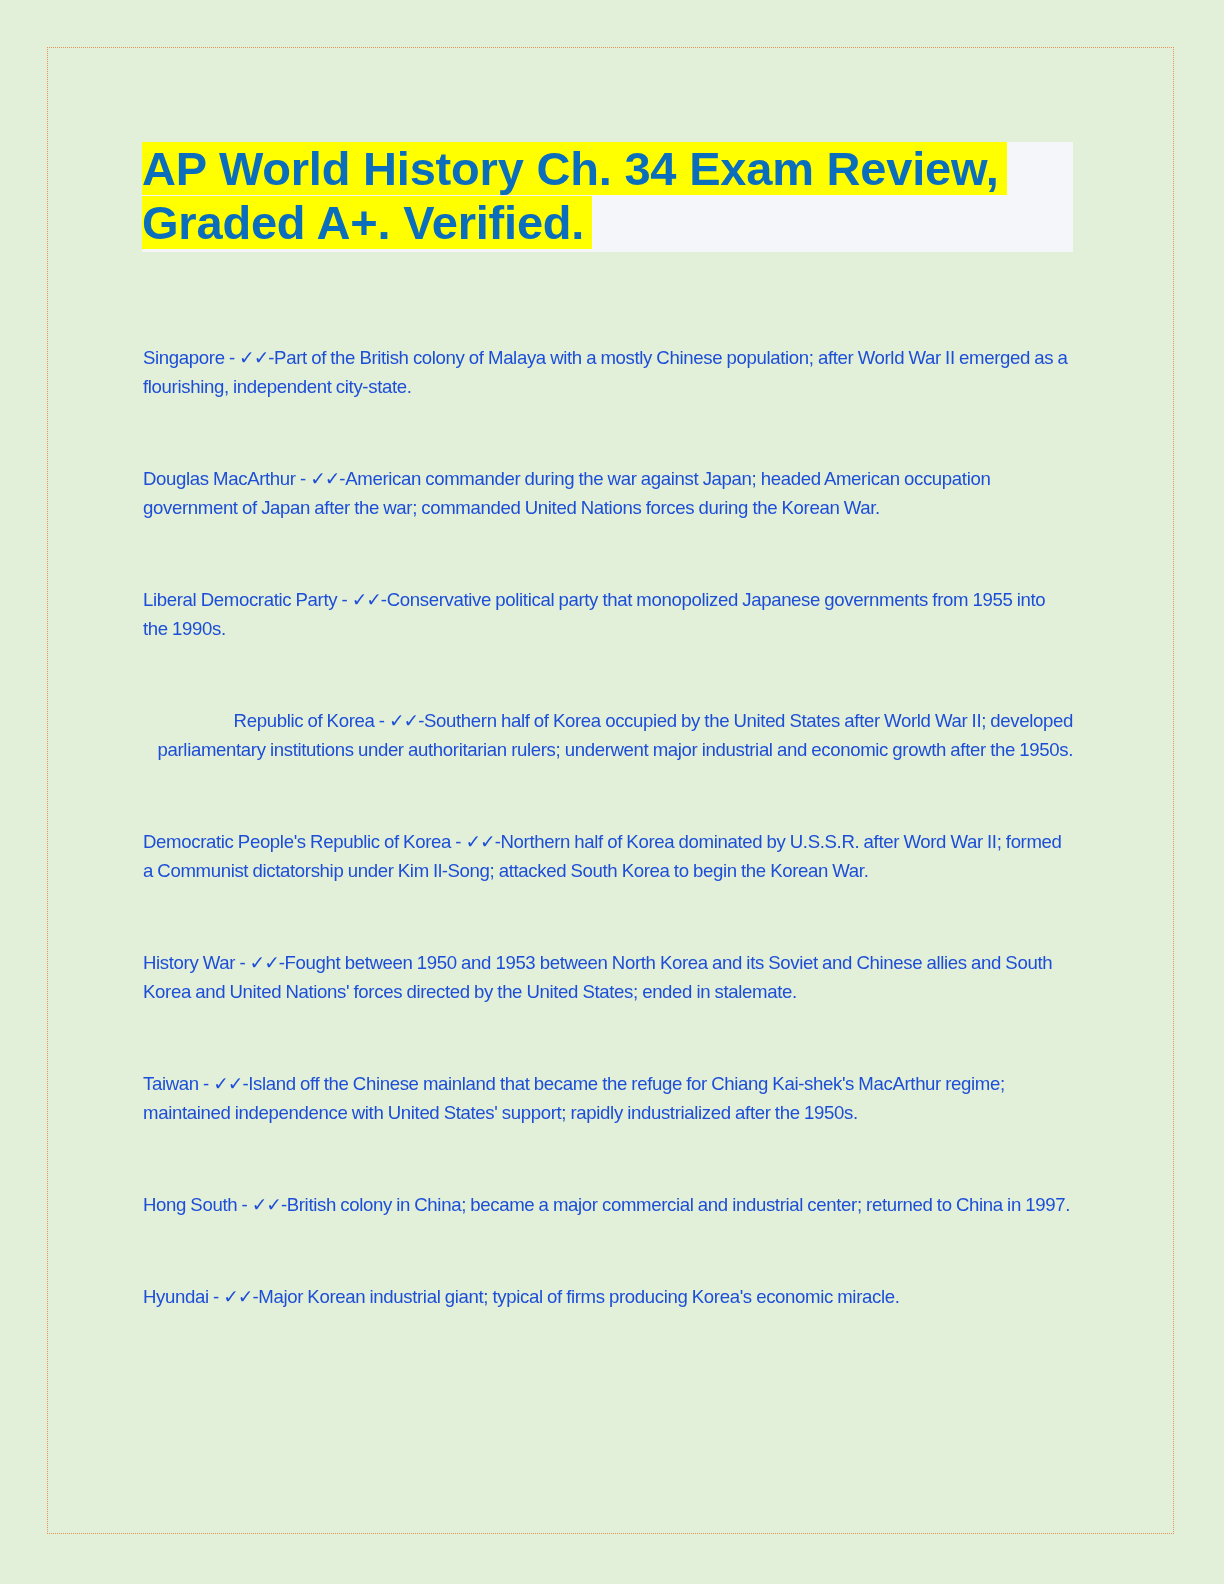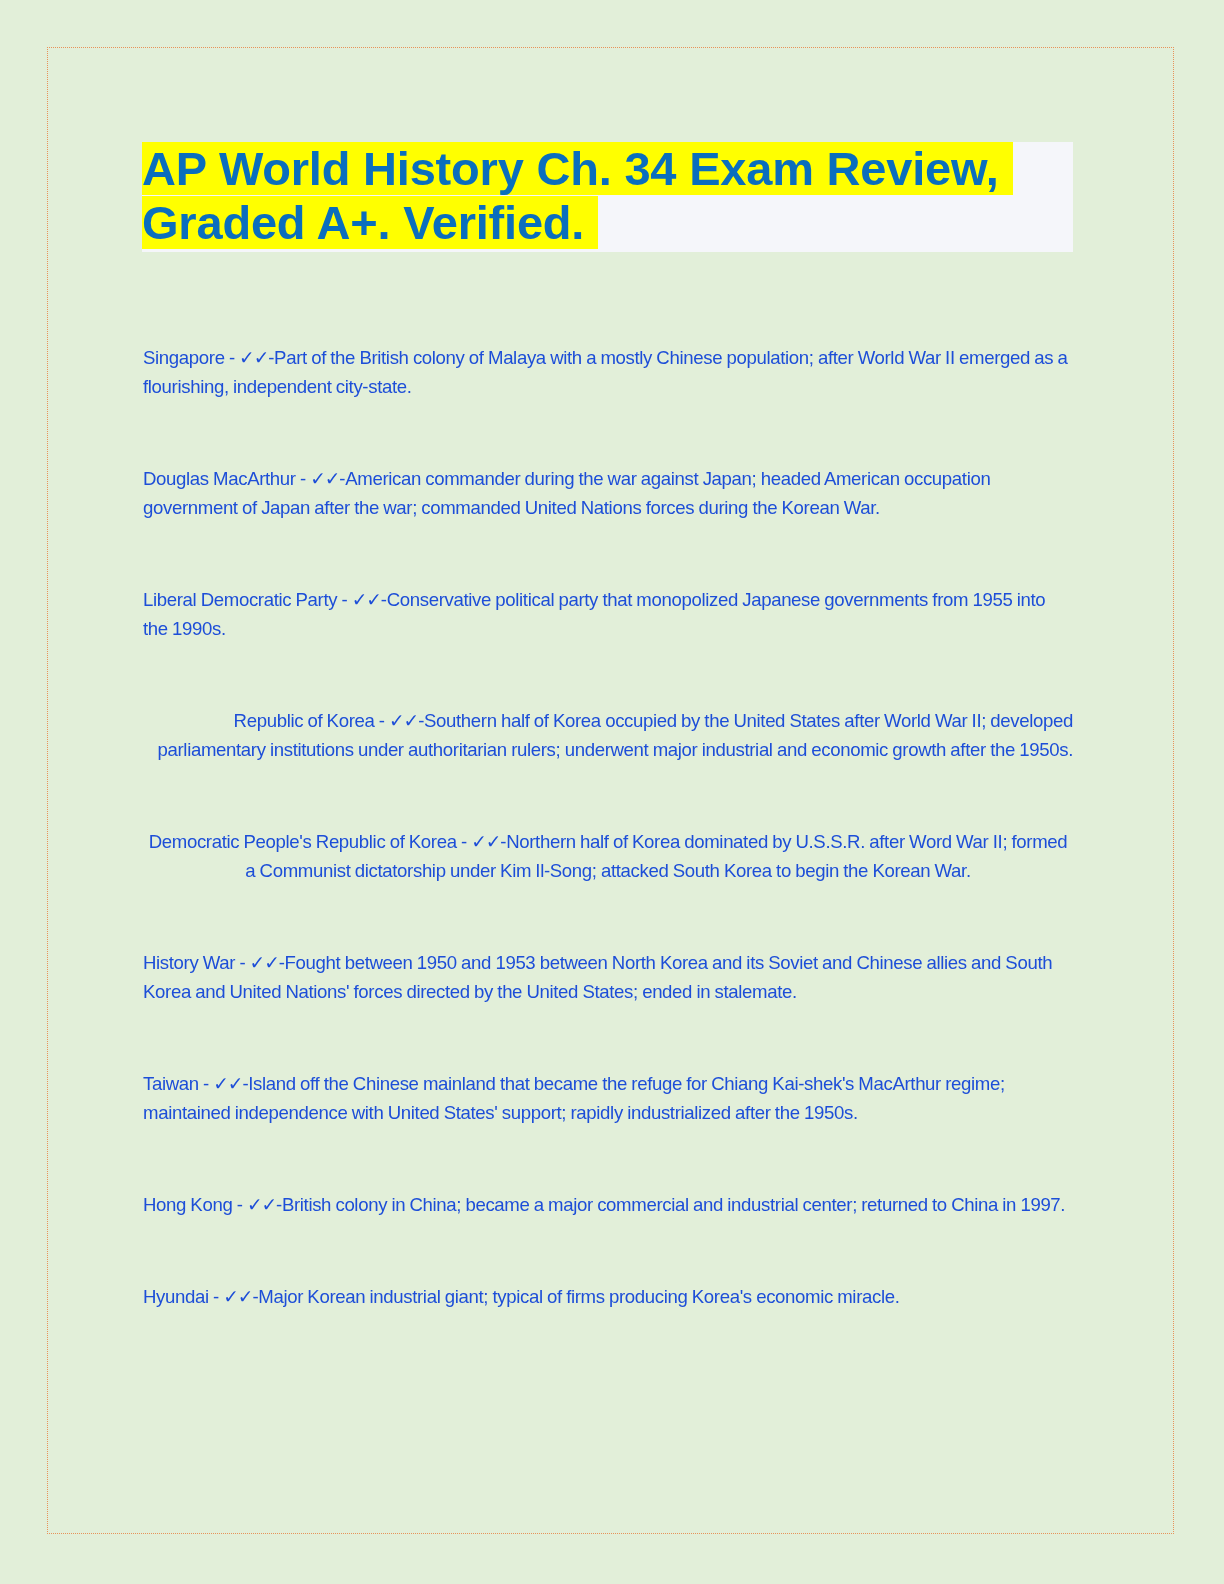--- a/index.html
+++ b/index.html
@@ -37,21 +37,21 @@
     font-weight: bold;
     font-size: 47px;
     line-height: 54px;
     color: #0a6ebd;
     letter-spacing: -0.2px;
   }
   .title .hl {
     background: #ffff00;
     box-decoration-break: clone;
     -webkit-box-decoration-break: clone;
-    padding: 0 14px 0 0;
+    padding: 0 8px 0 0;
   }
   .entries {
     position: absolute;
     left: 143px;
     top: 343px;
     width: 930px;
   }
   .entry {
     font-family: "Liberation Sans", sans-serif;
     font-size: 18.6px;
@@ -78,22 +78,22 @@
 
 <div class="entries">
   <p class="entry" style="margin-top:0px;"><span>Singapore</span><span> - </span><span class="check">✓✓</span><span>-Part of the British colony of Malaya with a mostly Chinese population; after World War II emerged as a flourishing, independent city-state.</span></p>
 
   <p class="entry" style="margin-top:63px;"><span>Douglas MacArthur</span><span> - </span><span class="check">✓✓</span><span>-American commander during the war against Japan; headed American occupation government of Japan after the war; commanded United Nations forces during the Korean War.</span></p>
 
   <p class="entry" style="margin-top:63px;"><span>Liberal Democratic Party</span><span> - </span><span class="check">✓✓</span><span>-Conservative political party that monopolized Japanese governments from 1955 into the 1990s.</span></p>
 
   <p class="entry" style="margin-top:63px;text-align:right;"><span>Republic of Korea</span><span> - </span><span class="check">✓✓</span><span>-Southern half of Korea occupied by the United States after World War II; developed parliamentary institutions under authoritarian rulers; underwent major industrial and economic growth after the 1950s.</span></p>
 
-  <p class="entry" style="margin-top:63px;text-align:center;"><span>Democratic People's Republic of Korea</span><span> - </span><span class="check">✓✓</span><span>-Northern half of Korea dominated by U.S.S.R. after Word War II; formed a Communist dictatorship under Kim Il-Song; attacked South Korea to begin the Korean War.</span></p>
+  <p class="entry" style="margin-top:63px;"><span>Democratic People's Republic of Korea</span><span> - </span><span class="check">✓✓</span><span>-Northern half of Korea dominated by U.S.S.R. after Word War II; formed a Communist dictatorship under Kim Il-Song; attacked South Korea to begin the Korean War.</span></p>
 
   <p class="entry" style="margin-top:63px;"><span>History War</span><span> - </span><span class="check">✓✓</span><span>-Fought between 1950 and 1953 between North Korea and its Soviet and Chinese allies and South Korea and United Nations' forces directed by the United States; ended in stalemate.</span></p>
 
   <p class="entry" style="margin-top:63px;"><span>Taiwan</span><span> - </span><span class="check">✓✓</span><span>-Island off the Chinese mainland that became the refuge for Chiang Kai-shek's MacArthur regime; maintained independence with United States' support; rapidly industrialized after the 1950s.</span></p>
 
-  <p class="entry" style="margin-top:63px;"><span>Hong Kong</span><span> - </span><span class="check">✓✓</span><span>-British colony in China; became a major commercial and industrial center; returned to China in 1997.</span></p>
+  <p class="entry" style="margin-top:63px;"><span>Hong South</span><span> - </span><span class="check">✓✓</span><span>-British colony in China; became a major commercial and industrial center; returned to China in 1997.</span></p>
 
   <p class="entry" style="margin-top:63px;"><span>Hyundai</span><span> - </span><span class="check">✓✓</span><span>-Major Korean industrial giant; typical of firms producing Korea's economic miracle.</span></p>
 </div>
 
 </body></html>

